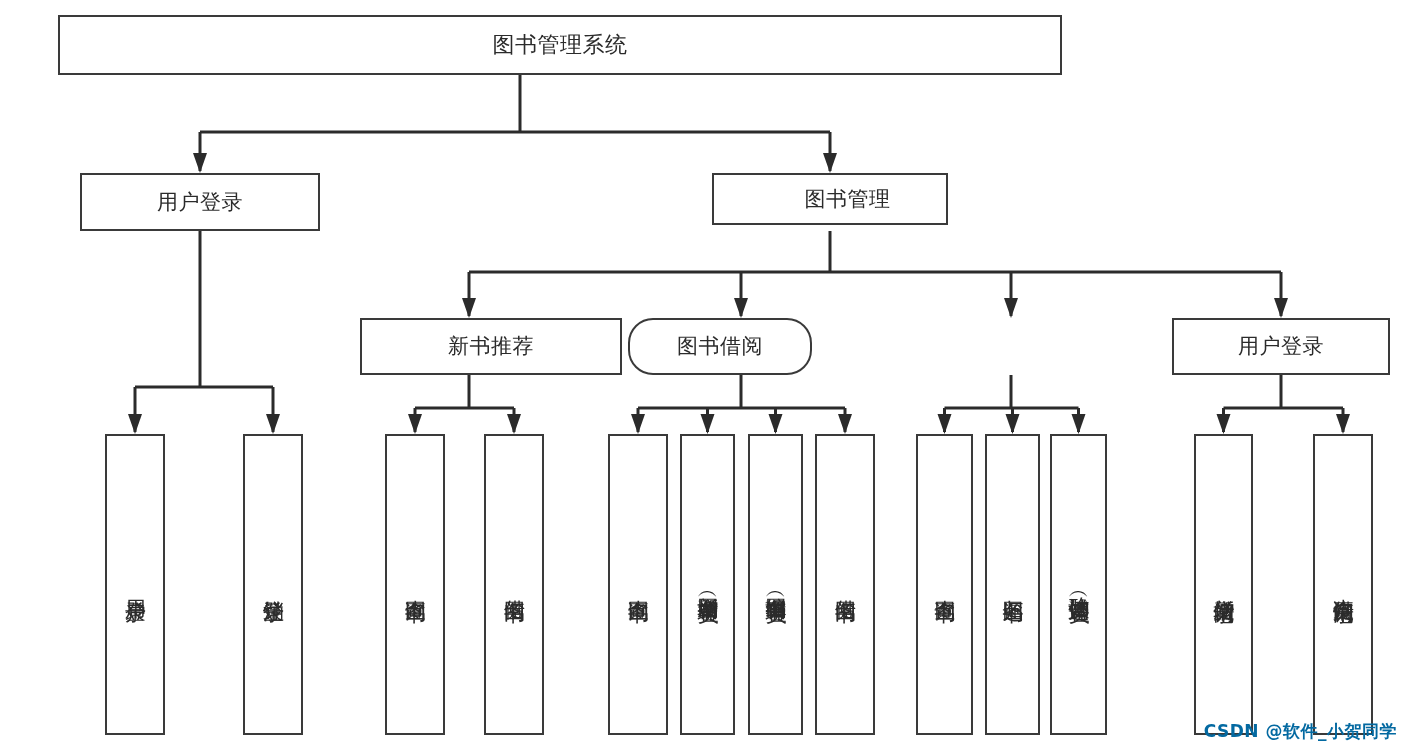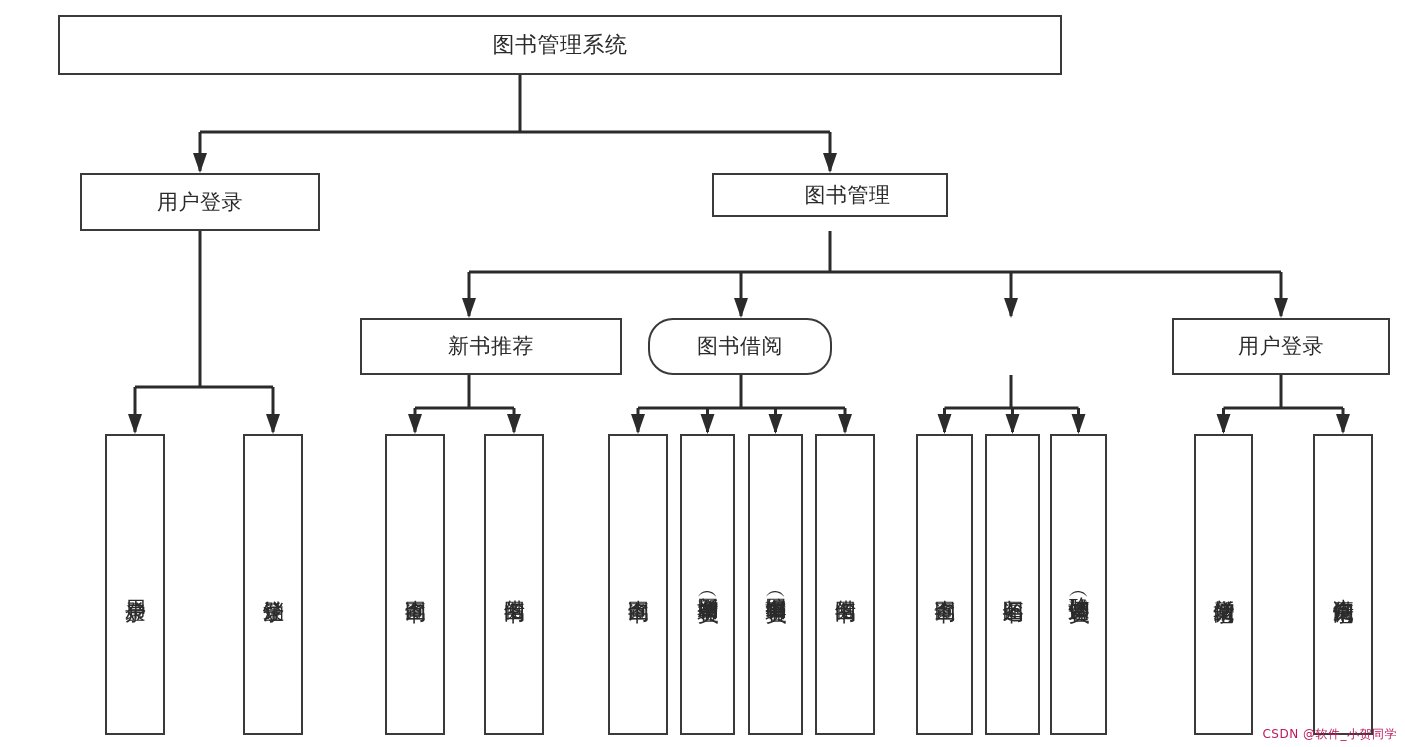--- a/index.html
+++ b/index.html
@@ -57,25 +57,26 @@
     display: block;
     white-space: nowrap;
   }
   .node.root {
     font-size: 22px;
   }
   #watermark {
     position: absolute;
     right: 8px;
     bottom: 4px;
-    font-size: 12px;
-    color: #be185d;
+    font-size: 17px;
+    color: #0369a1;
     letter-spacing: 0.5px;
     white-space: nowrap;
     user-select: none;
+    font-weight: bold;
   }
 </style>
 </head>
 <body>
 
 <div id="diagram">
 
   <svg id="edge-layer" viewBox="0 0 1405 747" xmlns="http://www.w3.org/2000/svg">
       <line x1="520" y1="65" x2="520" y2="132" stroke="#2b2b2b" stroke-width="3"></line>
       <line x1="200" y1="132" x2="830" y2="132" stroke="#2b2b2b" stroke-width="3"></line>
@@ -127,24 +128,24 @@
       <line x1="1223.5" y1="408" x2="1343" y2="408" stroke="#2b2b2b" stroke-width="3"></line>
       <line x1="1223.5" y1="408" x2="1223.5" y2="432" stroke="#2b2b2b" stroke-width="3"></line>
       <polygon points="1216.5,414 1230.5,414 1223.5,434" fill="#2b2b2b"></polygon>
       <line x1="1343" y1="408" x2="1343" y2="432" stroke="#2b2b2b" stroke-width="3"></line>
       <polygon points="1336,414 1350,414 1343,434" fill="#2b2b2b"></polygon>
     </svg>
 
   <div class="node horiz root" style="left: 18px; top: 15px; width: 1004px; height: 60px; margin-left: 40px;">图书管理系统</div>
 
   <div class="node horiz" style="left: 80px; top: 173px; width: 240px; height: 58px;">用户登录</div>
-  <div class="node horiz" style="left: 712px; top: 173px; width: 236px; height: 44px; padding-left: 35px;">图书管理</div>
+  <div class="node horiz" style="left: 712px; top: 173px; width: 236px; height: 52px; padding-left: 35px;">图书管理</div>
 
   <div class="node horiz" style="left: 360px; top: 318px; width: 262px; height: 57px;">新书推荐</div>
-  <div class="node horiz" style="left: 648px; top: 318px; width: 184px; height: 57px; border-radius: 25px;">图书借阅</div>
+  <div class="node horiz" style="left: 628px; top: 318px; width: 184px; height: 57px; border-radius: 25px;">图书借阅</div>
   <div class="node horiz" style="left: 1172px; top: 318px; width: 218px; height: 57px;">用户登录</div>
 
   <div class="node vert" style="left: 105px; top: 434px; width: 60px; height: 301px;">
     <span class="vlabel">用户登录</span>
   </div>
   <div class="node vert" style="left: 243px; top: 434px; width: 60px; height: 301px;">
     <span class="vlabel">注销登录</span>
   </div>
   <div class="node vert" style="left: 385px; top: 434px; width: 60px; height: 301px;">
     <span class="vlabel">查询图书</span>

